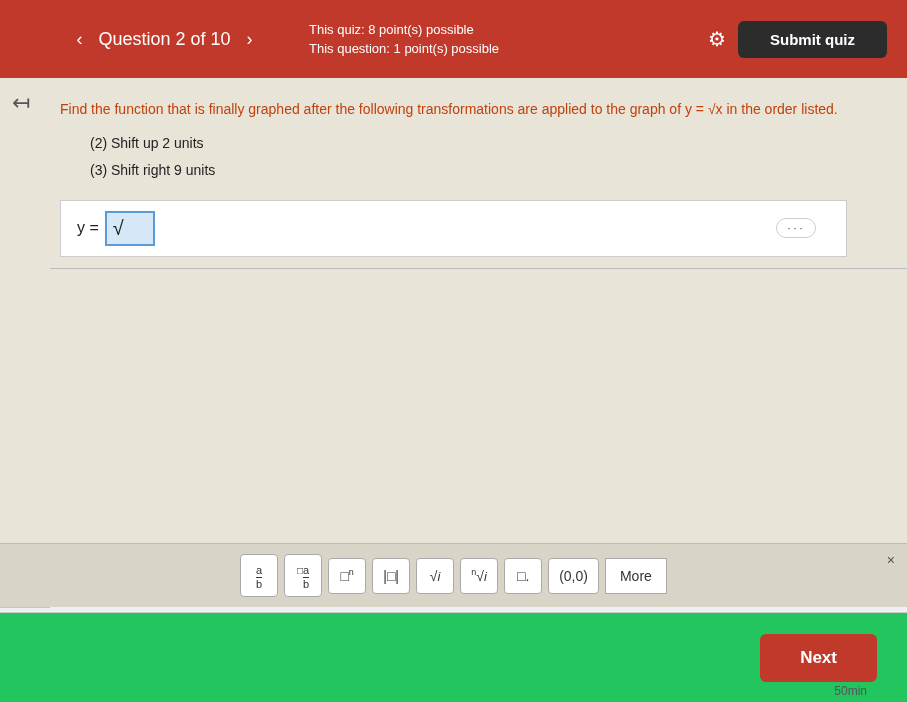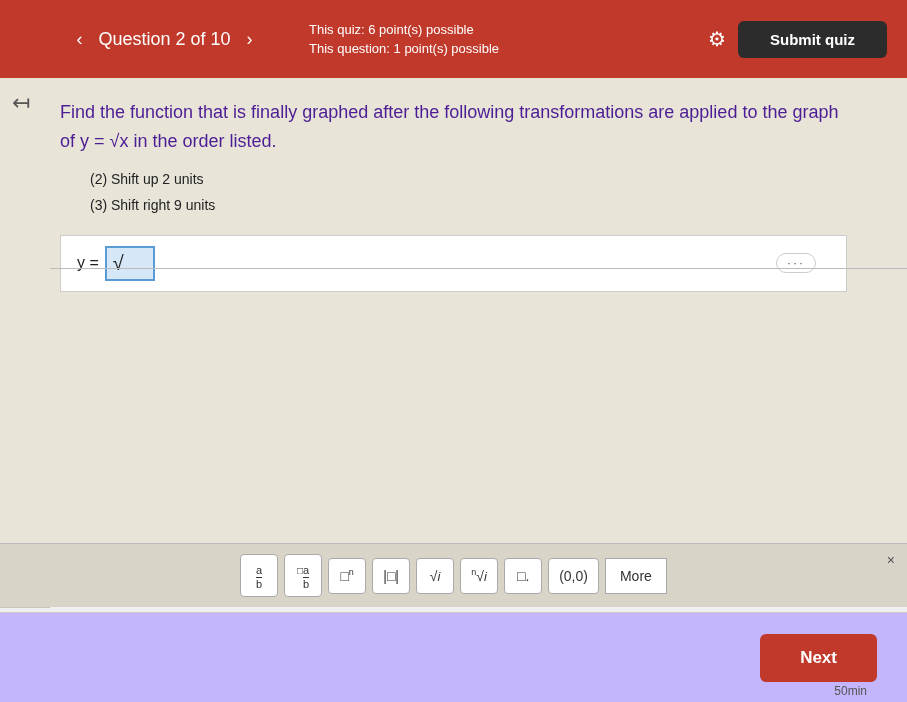--- a/index.html
+++ b/index.html
@@ -86,22 +86,22 @@
 
     
     .main-content {
       background: #e8e4d8;
       min-height: 480px;
       padding: 20px 60px 20px 60px;
       position: relative;
     }
 
     .question-text {
-      font-size: 18px;
-      color: #4c1d95;
+      font-size: 14px;
+      color: #c2410c;
       line-height: 1.6;
       margin-bottom: 10px;
     }
 
     .transformations {
       font-size: 14px;
       color: #222;
       margin-left: 30px;
       line-height: 1.9;
     }
@@ -207,21 +207,21 @@
       color: #555;
       cursor: pointer;
     }
 
     
     .footer {
       position: absolute;
       bottom: 0;
       left: 0;
       right: 0;
-      background: #c4b5fd;
+      background: #22c55e;
       height: 90px;
       display: flex;
       align-items: center;
       justify-content: flex-end;
       padding: 0 30px;
       border-top: 1px solid #ccc;
     }
 
     .next-btn {
       background: #c0392b;
@@ -281,21 +281,21 @@
 </head>
 <body>
 
 <div class="header">
   <div class="header-nav">
     <button class="header-nav-btn">‹</button>
     <span class="question-title">Question 2 of 10</span>
     <button class="header-nav-btn">›</button>
   </div>
   <div class="header-info">
-    <div>This quiz: 6 point(s) possible</div>
+    <div>This quiz: 8 point(s) possible</div>
     <div>This question: 1 point(s) possible</div>
   </div>
   <div class="header-right">
     <button class="gear-btn">⚙</button>
     <button class="submit-btn">Submit quiz</button>
   </div>
 </div>
 
 <div class="side-panel">
   <div class="side-arrow">▲</div>

